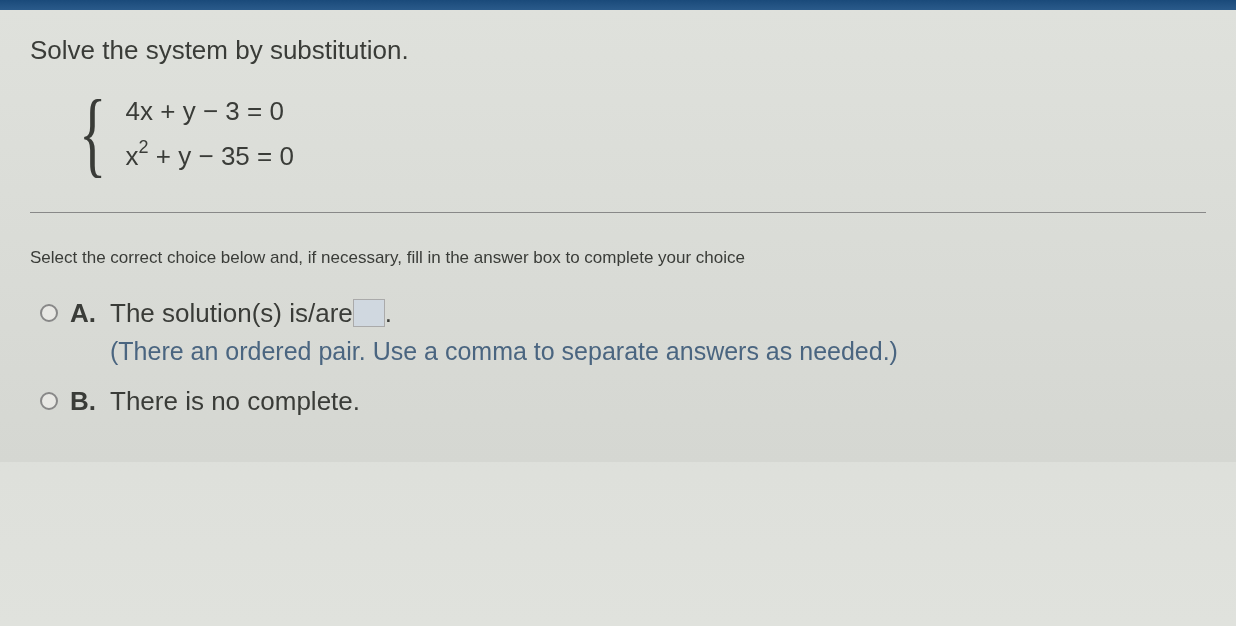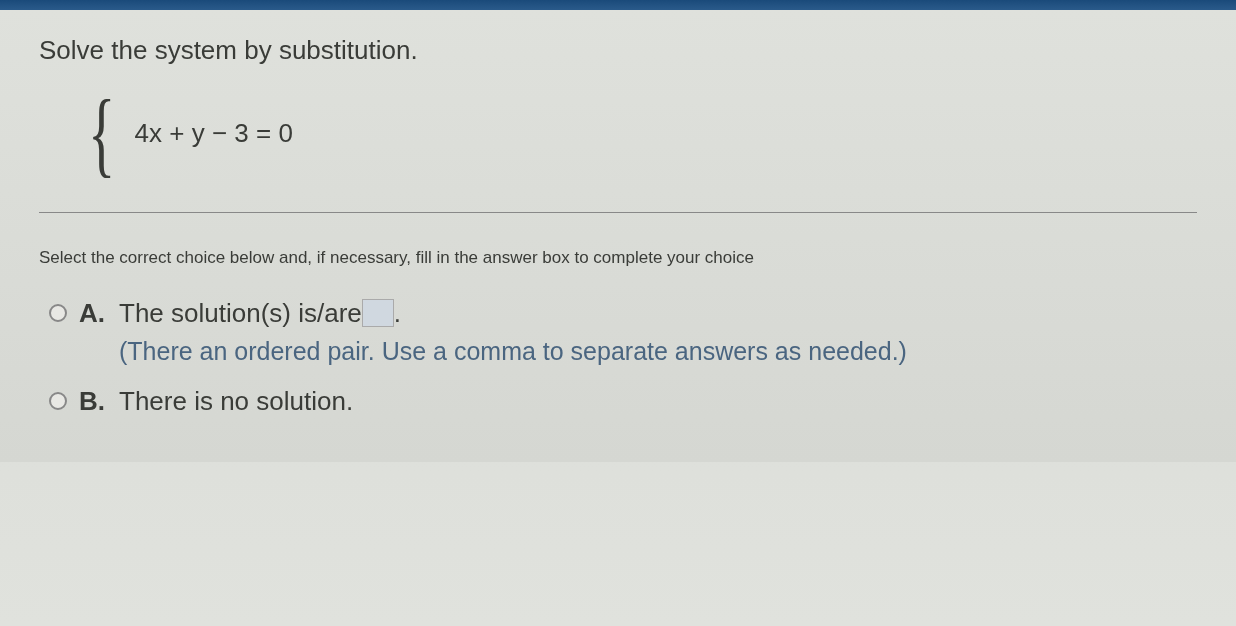--- a/index.html
+++ b/index.html
@@ -14,21 +14,21 @@
       height: 626px;
       padding: 0;
       color: #3a3c38;
       overflow: hidden;
     }
     .top-bar {
       height: 10px;
       background: linear-gradient(180deg, #1a4a7a 0%, #2a5a8a 100%);
     }
     .content {
-      padding: 25px 39px;
+      padding: 25px 30px;
       background: linear-gradient(180deg, #dfe1dc 0%, #d5d7d2 100%);
     }
     .instruction {
       font-size: 26px;
       color: #3a3c38;
       margin-bottom: 25px;
       font-weight: 400;
     }
     .equation-system {
       display: flex;
@@ -127,20 +127,23 @@
 
 <div class="top-bar"></div>
 
 <div class="content">
   <div class="instruction">Solve the system by substitution.</div>
 
   <div class="equation-system">
     <div class="brace">{</div>
     <div class="equations">
       <div class="equation">4x + y − 3 = 0</div>
+      <div class="equation">
+        <span>x</span><span class="sup">2</span><span> + y − 35 = 0</span>
+      </div>
     </div>
   </div>
 
   <hr class="divider">
 
   <div class="prompt">Select the correct choice below and, if necessary, fill in the answer box to complete your choice</div>
 
   <div class="choices">
     <div class="choice">
       <div class="radio"></div>
@@ -152,17 +155,17 @@
           <span>.</span>
         </div>
         <div class="choice-hint">(There an ordered pair. Use a comma to separate answers as needed.)</div>
       </div>
     </div>
 
     <div class="choice">
       <div class="radio"></div>
       <div class="choice-label">B.</div>
       <div class="choice-content">
-        <div class="choice-text">There is no solution.</div>
+        <div class="choice-text">There is no complete.</div>
       </div>
     </div>
   </div>
 </div>
 
 </body></html>

